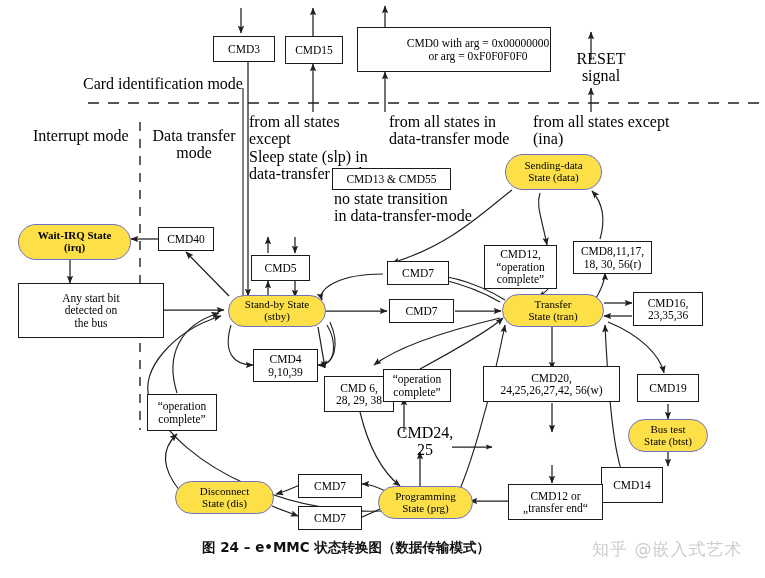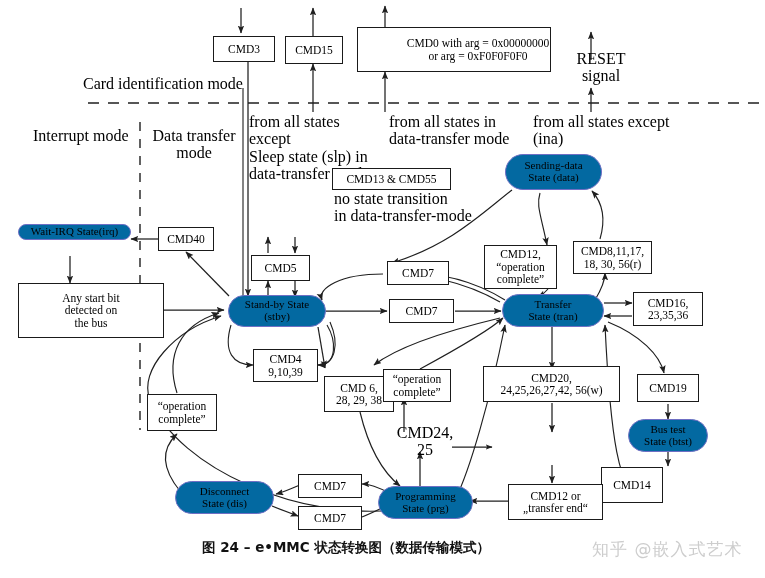--- a/index.html
+++ b/index.html
@@ -36,21 +36,21 @@
     color: #000;
   }
   .box {
     border: 1px solid #1a1a1a;
     background: #ffffff;
     font-size: 11.5px;
     font-family: "Liberation Serif", serif;
   }
   .state {
     border: 1.3px solid #6f6fc4;
-    background: #0369a1;
+    background: #fde047;
     border-radius: 999px;
     font-size: 11px;
     font-family: "Liberation Serif", serif;
   }
   .state-small {
     font-size: 9px;
   }
   .plain {
     font-size: 16px;
     background: transparent;
@@ -249,21 +249,21 @@
   </div>
 
   <div class="node box" style="left:332px;top:168px;width:119px;height:22px;">
     <span>CMD13 &amp; CMD55</span>
   </div>
   <div class="node plain plain-left" style="left:334px;top:190px;width:140px;height:32px;flex-direction:column;align-items:flex-start;">
     <span class="nline">no state transition</span>
     <span class="nline">in data-transfer-mode</span>
   </div>
 
-  <div class="node state" style="left:18px;top:224px;width:113px;height:16px;flex-direction:row;">
+  <div class="node state" style="left:18px;top:224px;width:113px;height:36px;flex-direction:column;font-weight:bold;">
     <span class="nline">Wait-IRQ State</span>
     <span class="nline">(irq)</span>
   </div>
 
 
   <div class="node state" style="left:228px;top:295px;width:98px;height:32px;flex-direction:column;">
     <span class="nline">Stand-by State</span>
     <span class="nline">(stby)</span>
   </div>
 

